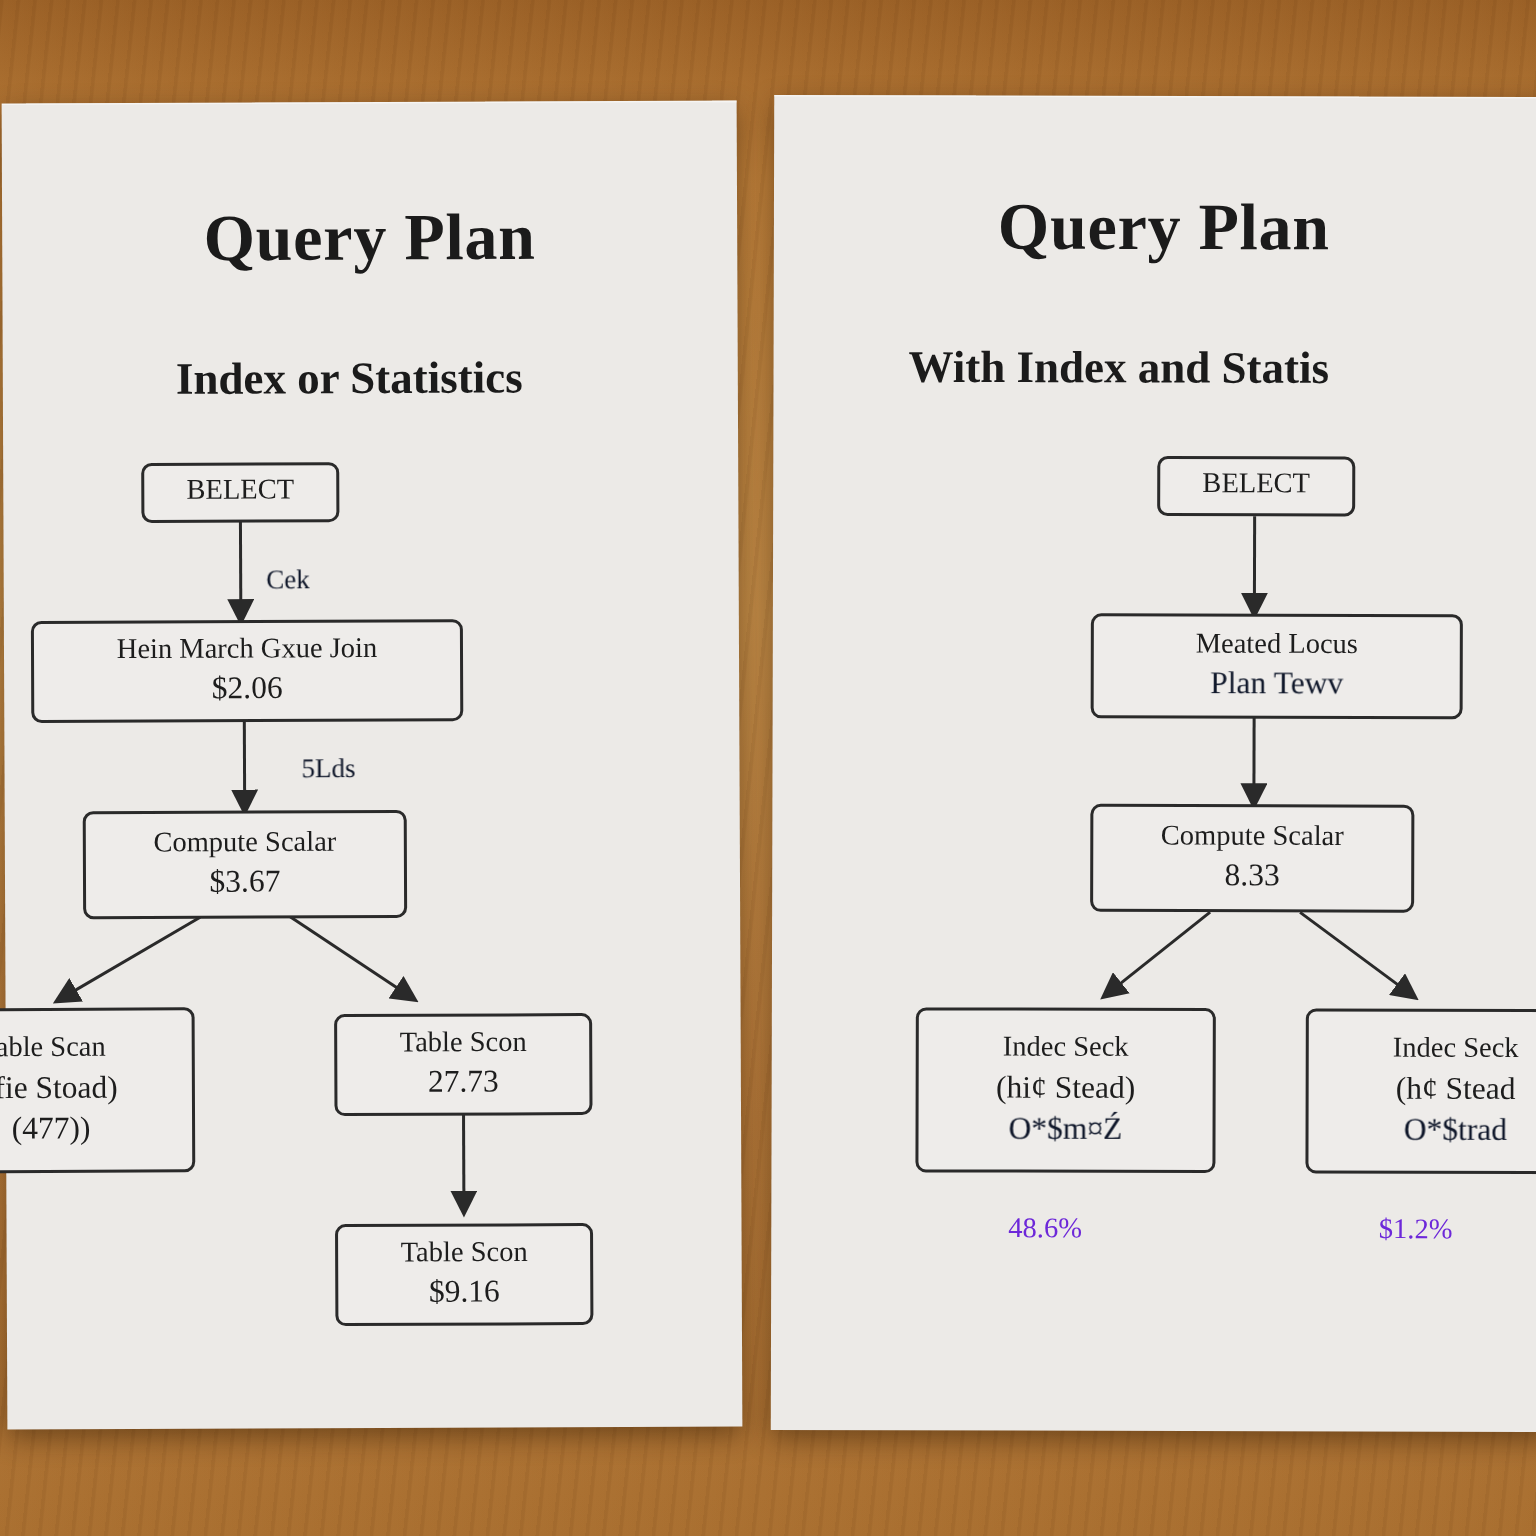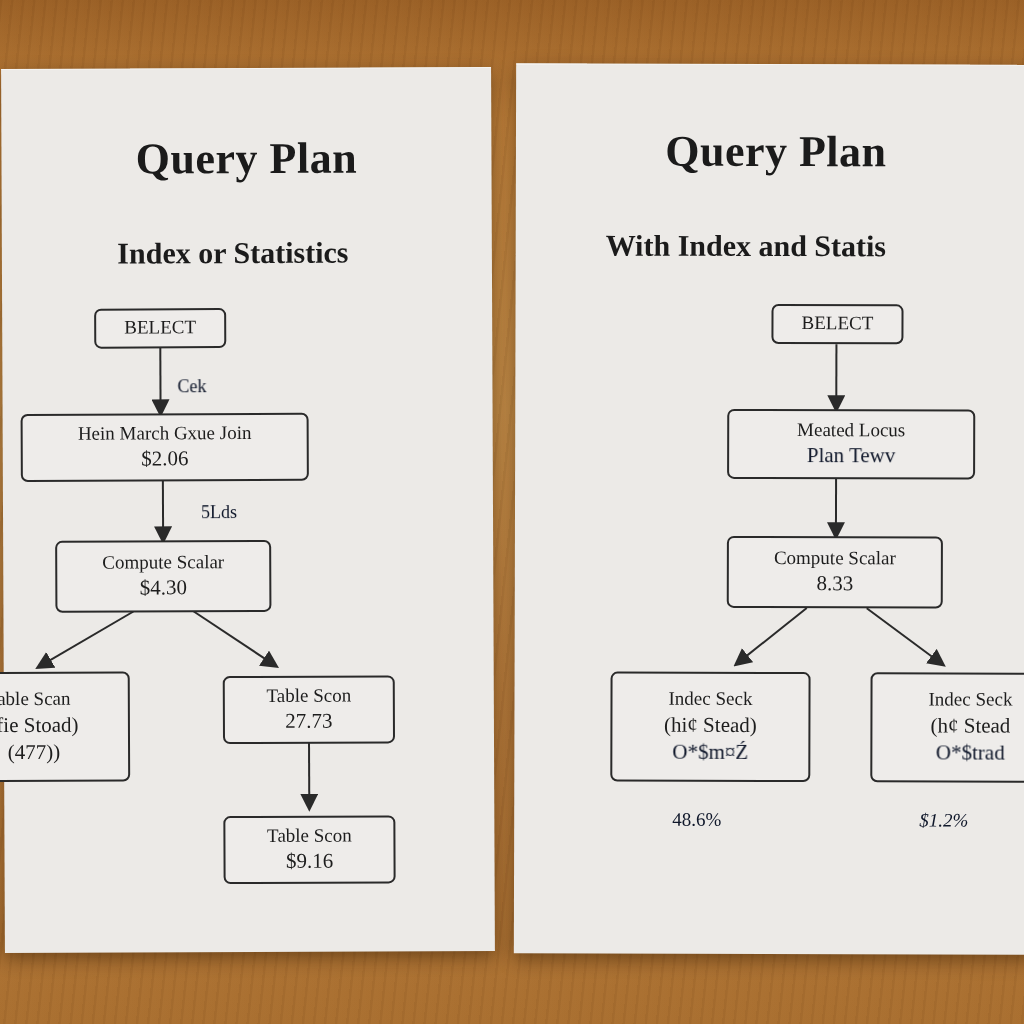--- a/index.html
+++ b/index.html
@@ -108,21 +108,21 @@
   .node .l2 { font-size: 21px; }
   .edge-label {
     position: absolute;
     font-size: 18px;
     color: #8c8c8c;
     white-space: nowrap;
   }
   .pct {
     position: absolute;
     font-size: 19px;
-    color: #0f172a;
+    color: #6d28d9;
     white-space: nowrap;
   }
   svg.links {
     position: absolute;
     left: 0;
     top: 0;
     width: 100%;
     height: 100%;
     overflow: visible;
     pointer-events: none;
@@ -167,21 +167,21 @@
 
       <div class="node" style="left:18px; top:345px; width:288px; height:68px;">
         <span>Hein March Gxue Join</span>
         <span class="l2">$2.06</span>
       </div>
 
       <div class="edge-label faded" style="left:170px; top:434px;margin-left:28px;">5Lds</div>
 
       <div class="node" style="left:52px; top:472px; width:216px; height:72px;">
         <span>Compute Scalar</span>
-        <span class="l2">$4.30</span>
+        <span class="l2">$3.67</span>
       </div>
 
       <div class="node" style="left:-66px; top:603px; width:192px; height:110px;">
         <span>able Scan</span>
         <span class="l2">(fie Stoad)</span>
         <span class="l2">(477))</span>
       </div>
 
       <div class="node" style="left:219px; top:608px; width:172px; height:68px;">
         <span>Table Scon</span>
@@ -234,16 +234,16 @@
         <span class="l2 faded">O*$m¤Ź</span>
       </div>
 
       <div class="node" style="left:356px; top:608px; width:200px; height:110px;">
         <span>Indec Seck</span>
         <span class="l2">(h¢ Stead</span>
         <span class="l2 faded">O*$trad</span>
       </div>
 
       <div class="pct" style="left:158px; top:745px;">48.6%</div>
-      <div class="pct" style="left:405px; top:745px;font-style:italic;">$1.2%</div>
+      <div class="pct" style="left:405px; top:745px;">$1.2%</div>
     </div>
   </div>
 </div>
 
 </body></html>

